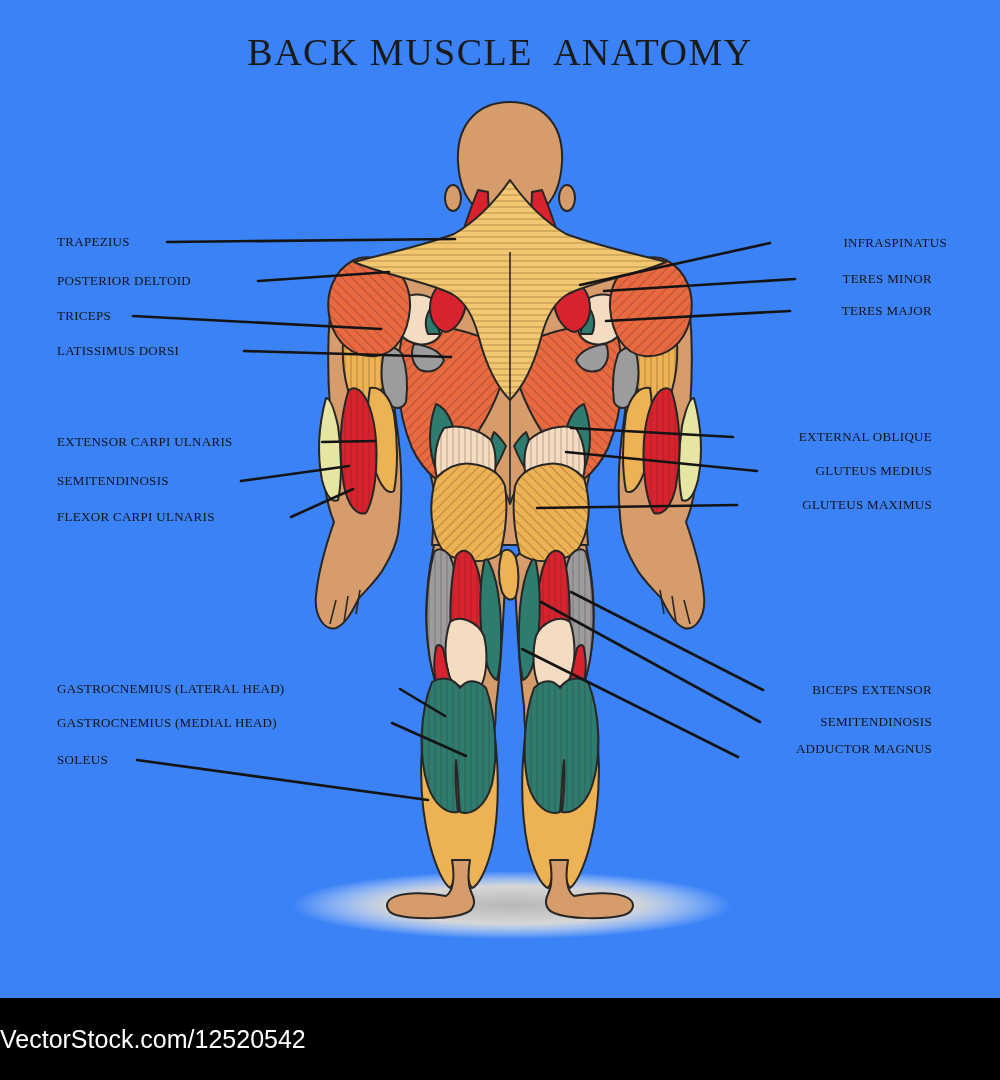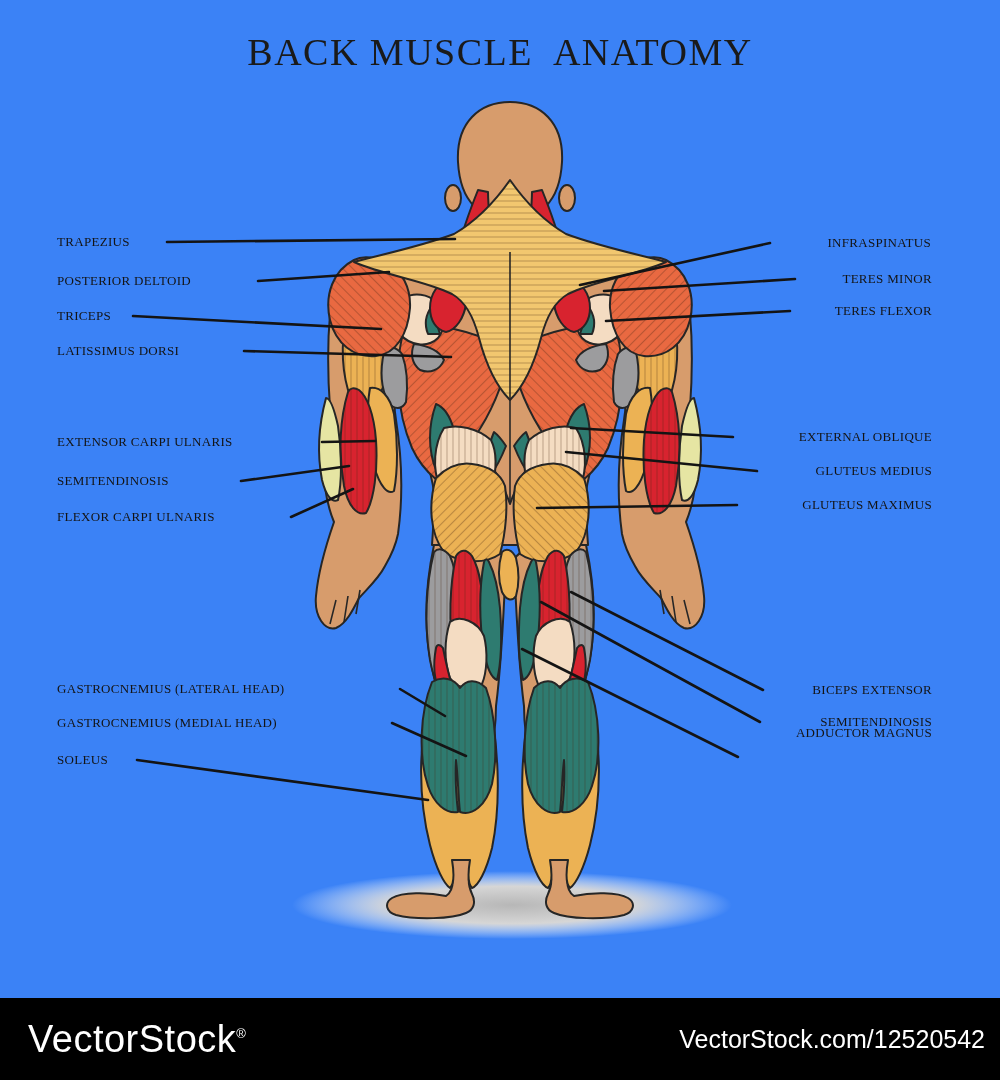--- a/index.html
+++ b/index.html
@@ -208,28 +208,27 @@
   <div class="lbl" style="left:57px;top:270px">POSTERIOR DELTOID</div>
   <div class="lbl" style="left:57px;top:305px">TRICEPS</div>
   <div class="lbl" style="left:57px;top:340px">LATISSIMUS DORSI</div>
   <div class="lbl" style="left:57px;top:431px">EXTENSOR CARPI ULNARIS</div>
   <div class="lbl" style="left:57px;top:470px">SEMITENDINOSIS</div>
   <div class="lbl" style="left:57px;top:506px">FLEXOR CARPI ULNARIS</div>
   <div class="lbl" style="left:57px;top:712px">GASTROCNEMIUS (MEDIAL HEAD)</div>
   <div class="lbl" style="left:57px;top:678px">GASTROCNEMIUS (LATERAL HEAD)</div>
   <div class="lbl" style="left:57px;top:749px">SOLEUS</div>
 
-  <div class="lbl right" style="right:69px;top:232px">INFRASPINATUS</div>
+  <div class="lbl right" style="right:53px;top:232px">INFRASPINATUS</div>
   <div class="lbl right" style="right:68px;top:268px">TERES MINOR</div>
-  <div class="lbl right" style="right:68px;top:300px">TERES FLEXOR</div>
+  <div class="lbl right" style="right:68px;top:300px">TERES MAJOR</div>
   <div class="lbl right" style="right:68px;top:426px">EXTERNAL OBLIQUE</div>
   <div class="lbl right" style="right:68px;top:460px">GLUTEUS MEDIUS</div>
   <div class="lbl right" style="right:68px;top:494px">GLUTEUS MAXIMUS</div>
   <div class="lbl right" style="right:68px;top:679px">BICEPS EXTENSOR</div>
   <div class="lbl right" style="right:68px;top:711px">SEMITENDINOSIS</div>
-  <div class="lbl right" style="right:68px;top:722px">ADDUCTOR MAGNUS</div>
+  <div class="lbl right" style="right:68px;top:738px">ADDUCTOR MAGNUS</div>
 
   <div id="wmbar">
-    <div id="wmbrand"><span>VectorStock</span><sup>®</sup></div>
     <div id="wmcredit">VectorStock.com/12520542</div>
   </div>
 
 </div>
 
 </body></html>

